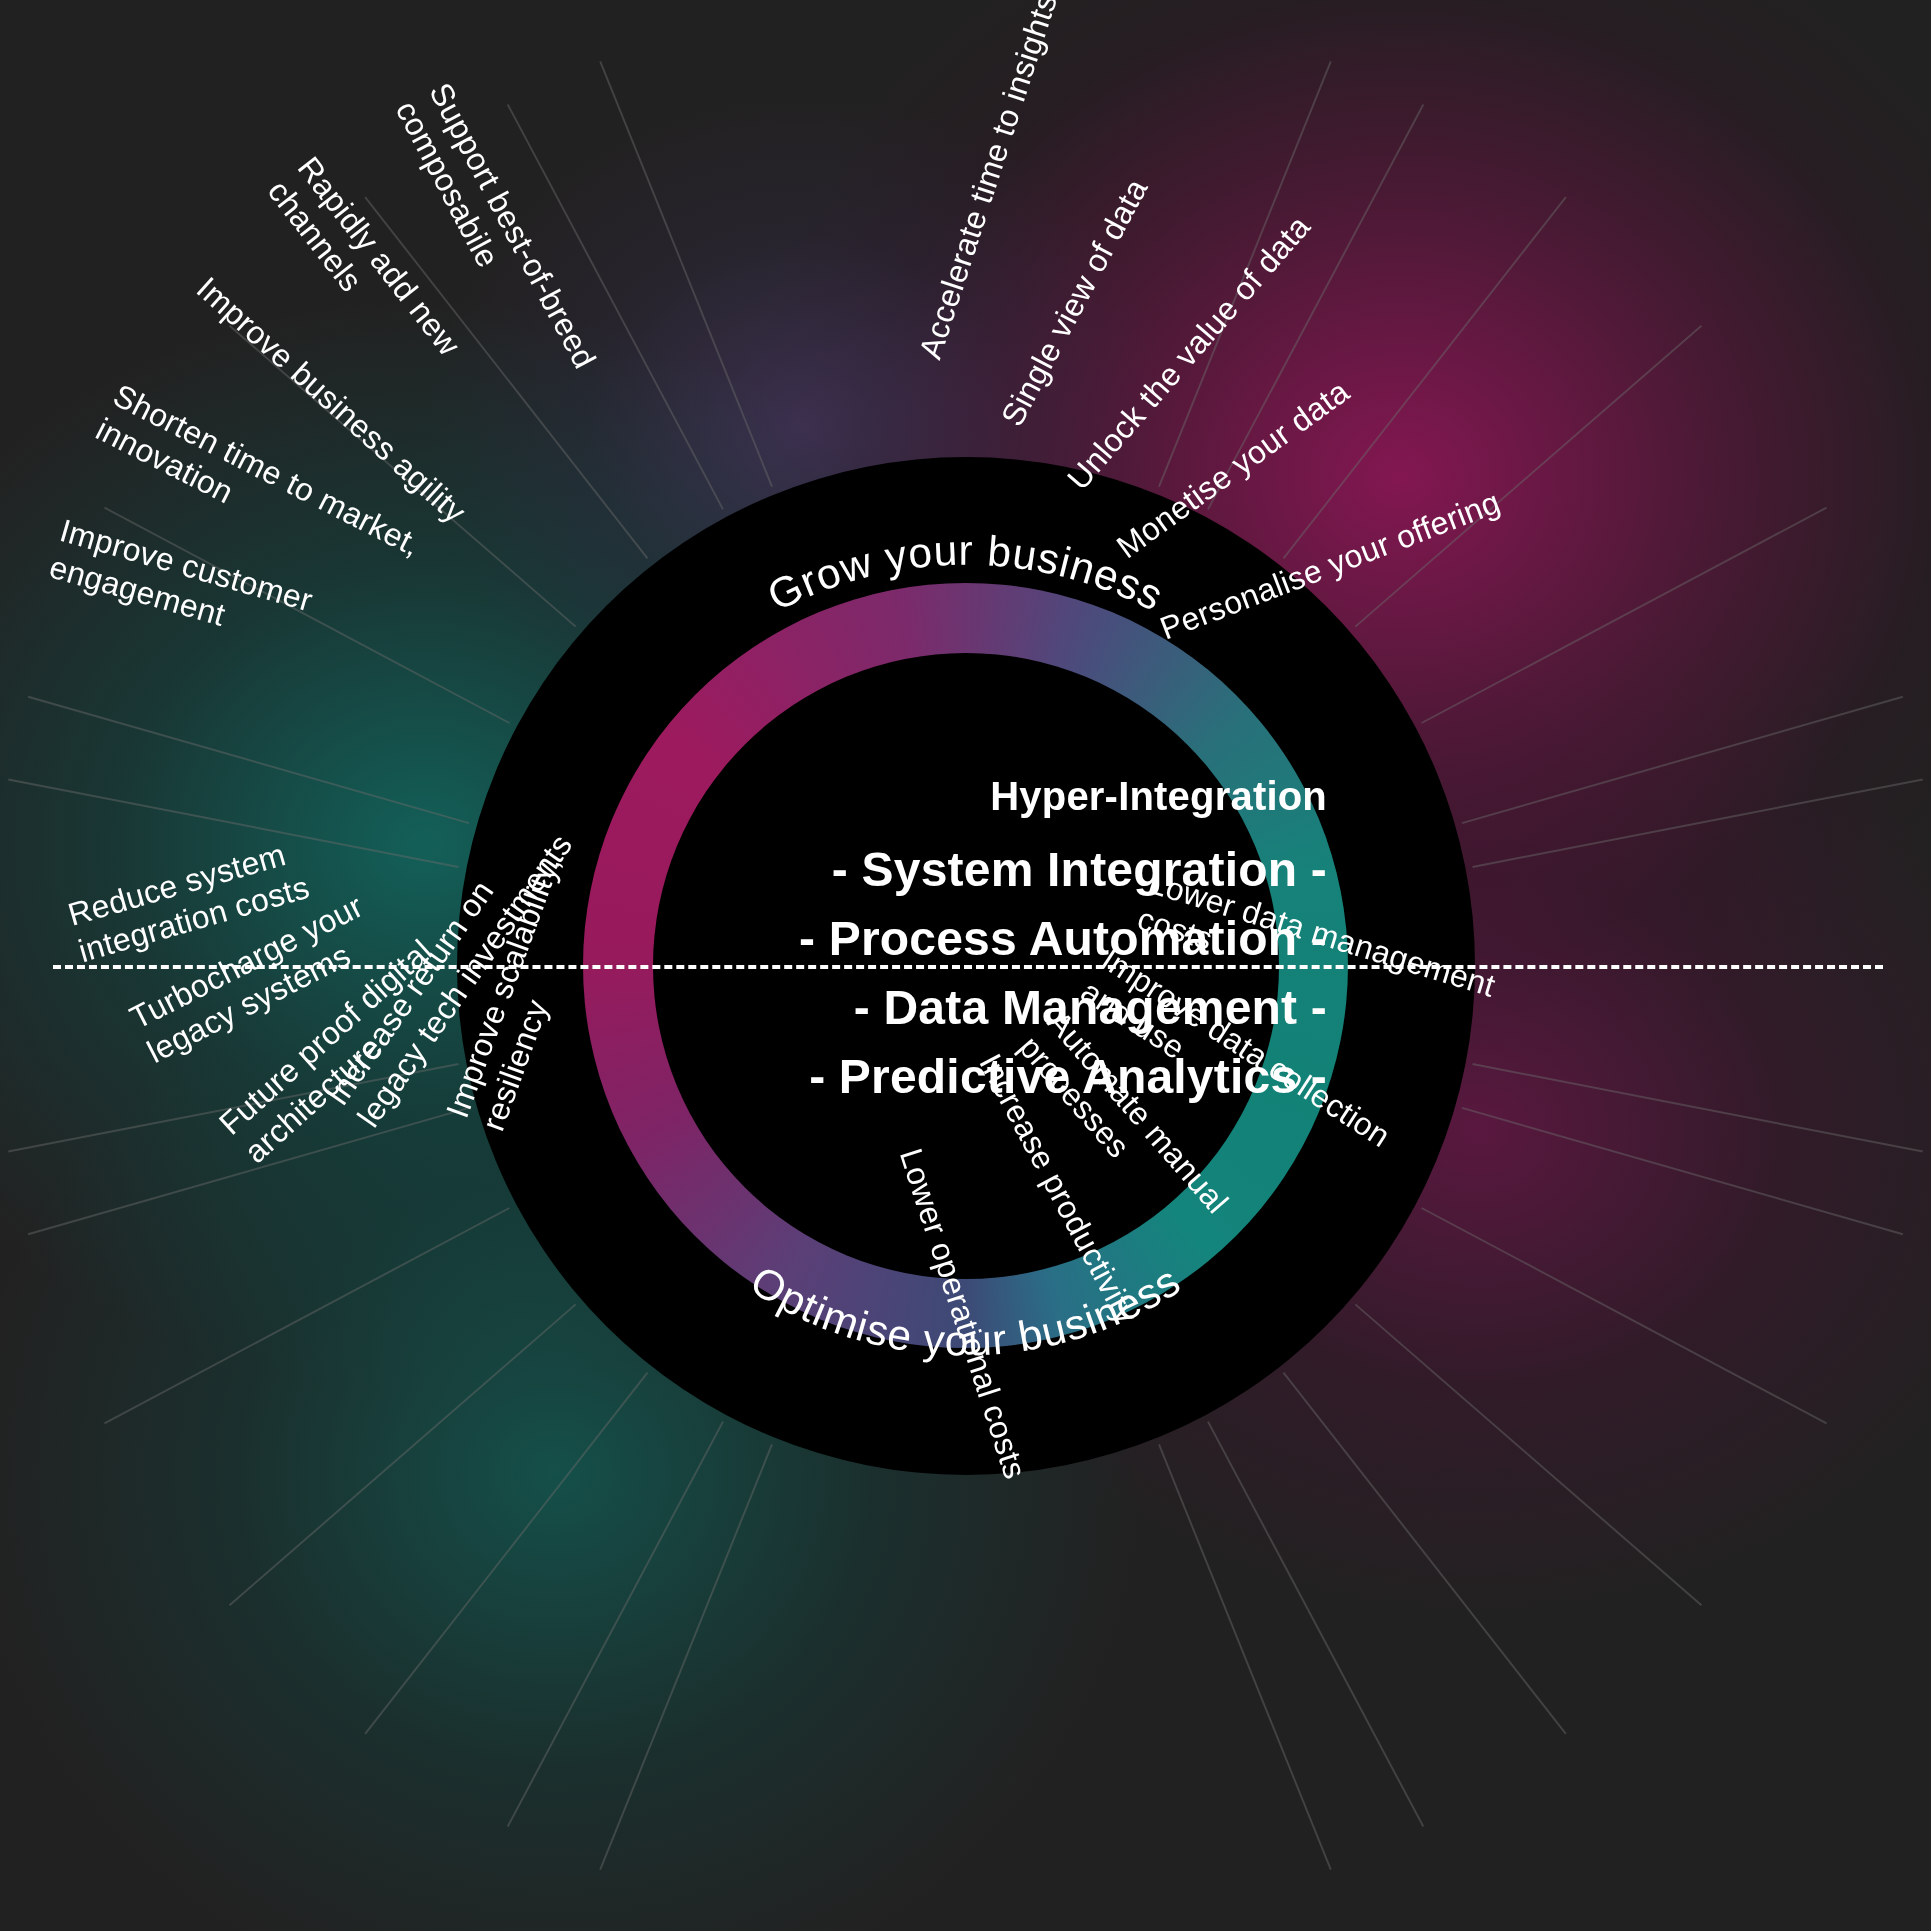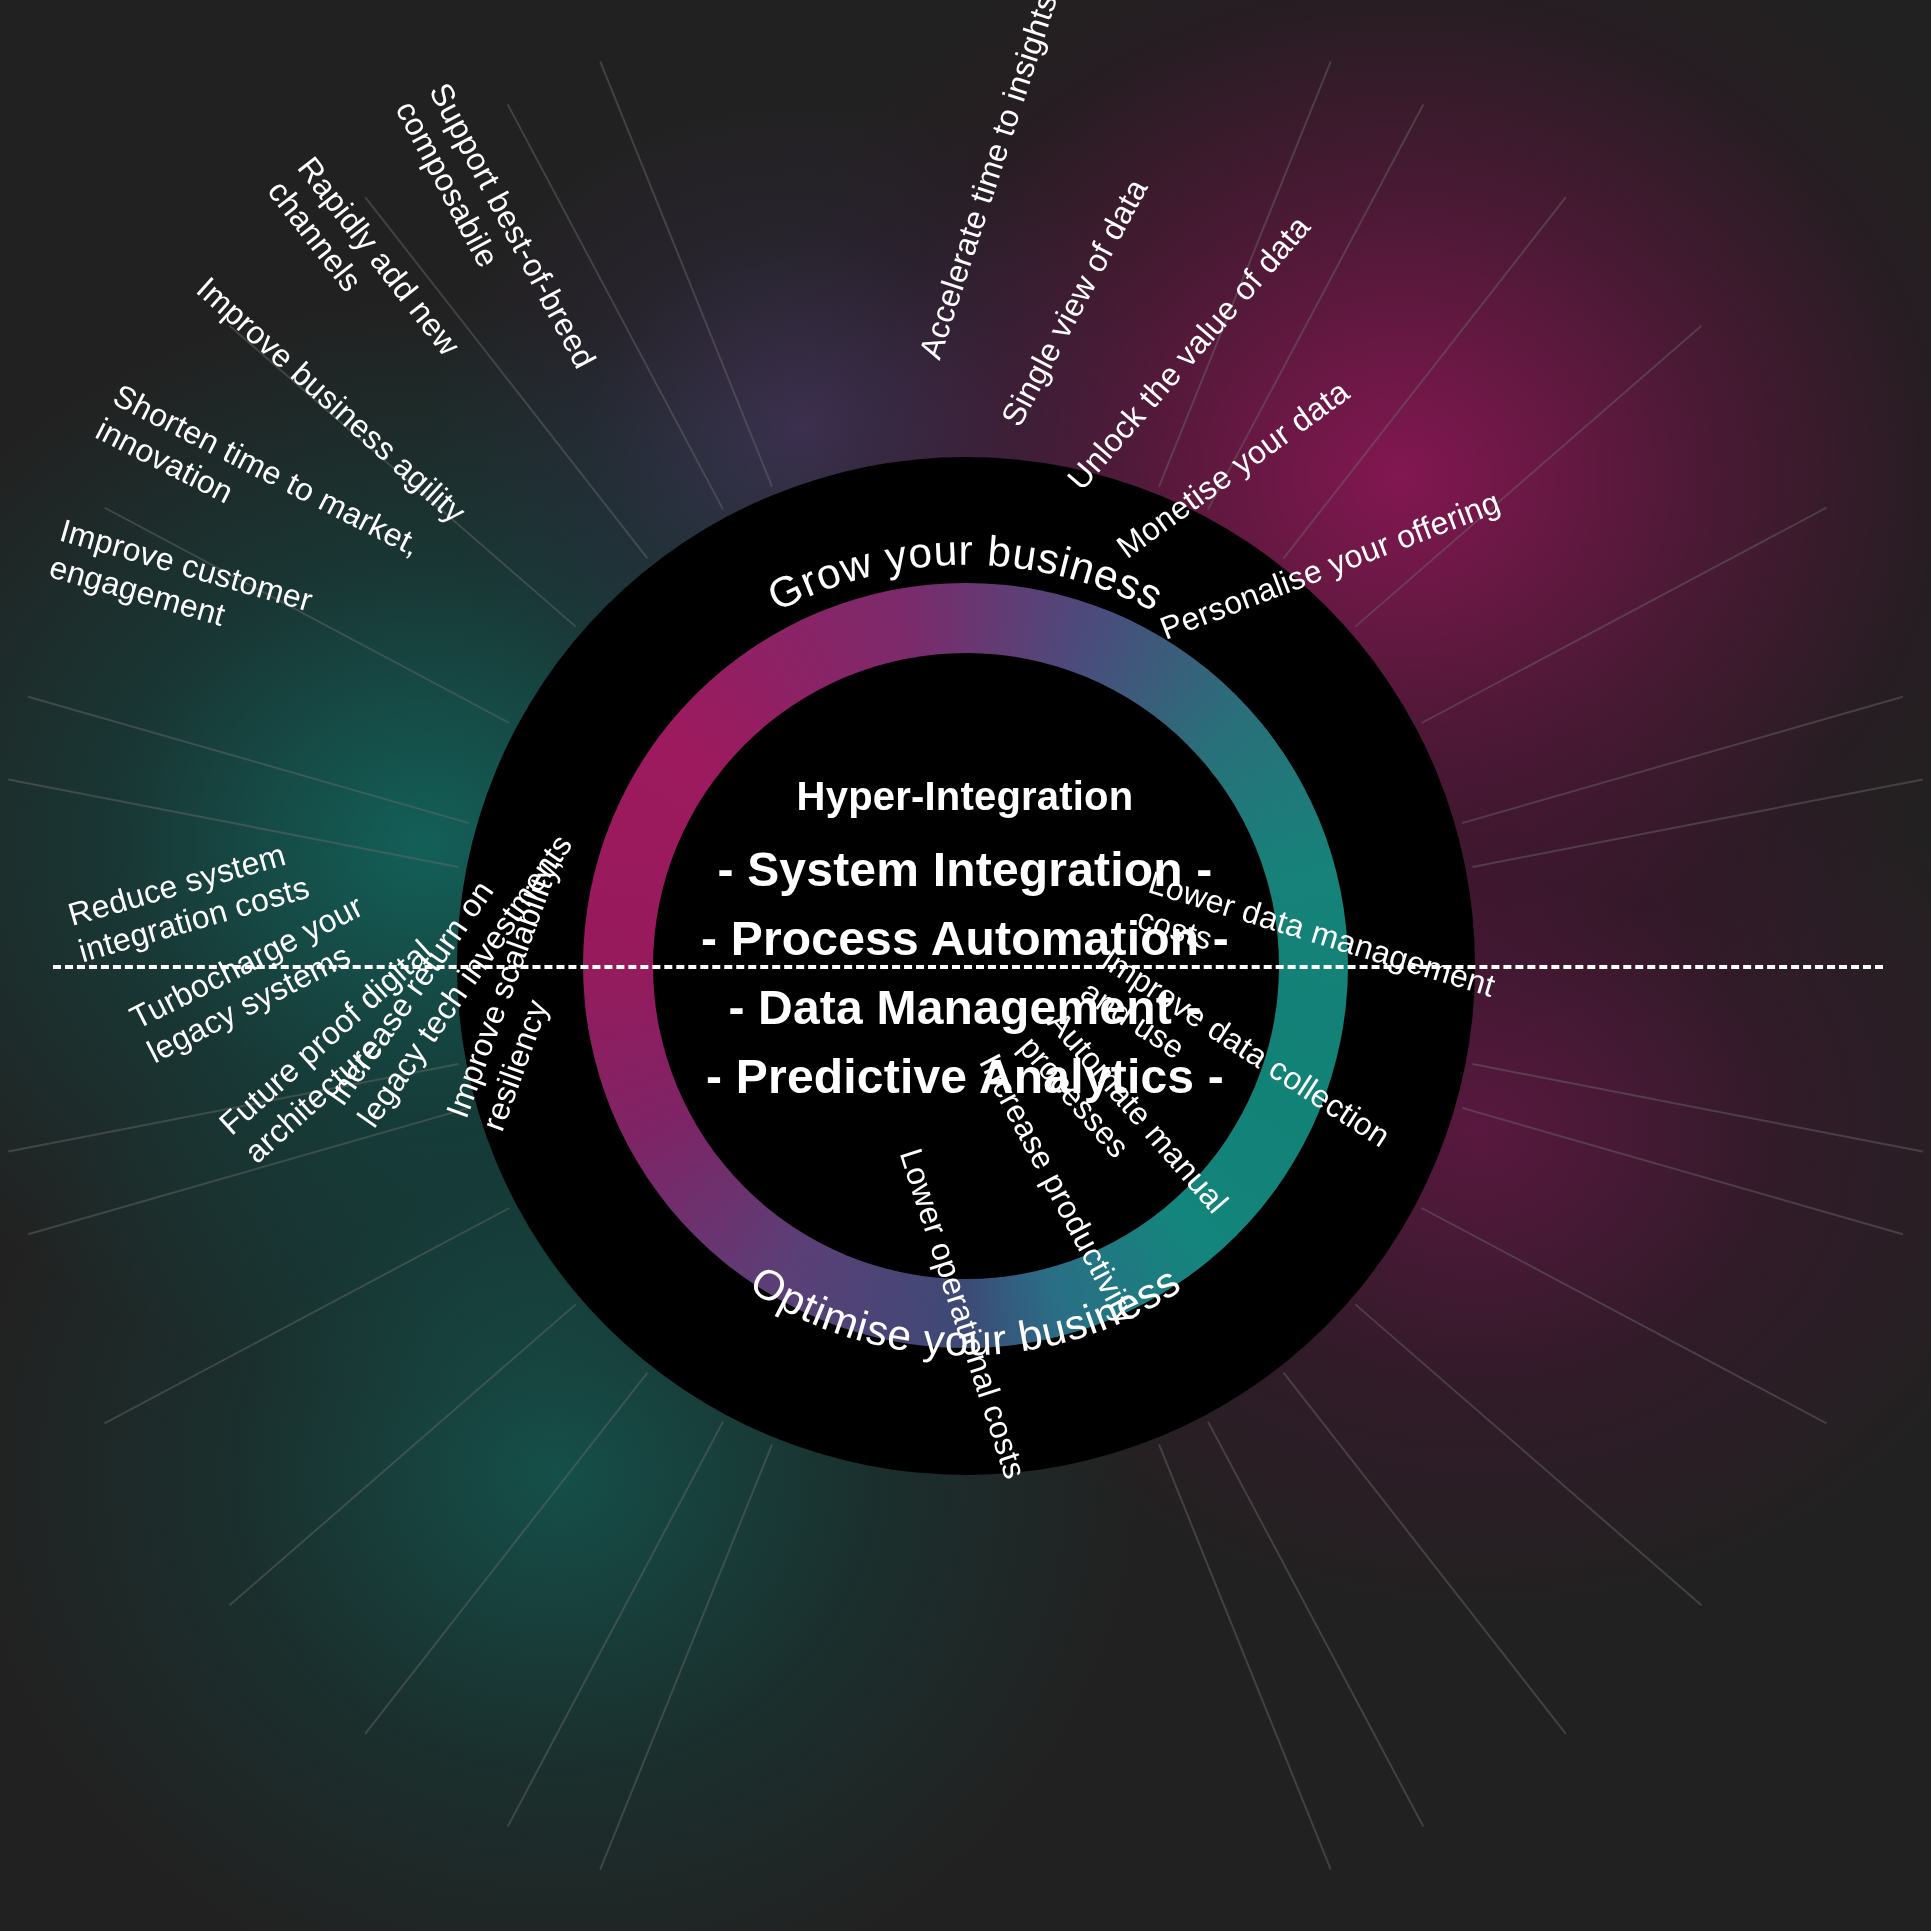--- a/index.html
+++ b/index.html
@@ -69,21 +69,21 @@
   
   #arc-labels{position:absolute;left:0;top:0;width:1931px;height:1931px;}
   .arc-text{
     fill:#ffffff;font-family:"Liberation Sans","DejaVu Sans",sans-serif;
     font-size:44px;letter-spacing:1px;
   }
 
   
   #centre{
     position:absolute;left:603px;top:772px;width:724px;
-    text-align:center;color:#ffffff;
+    text-align:right;color:#ffffff;
   }
   #centre-title{
     font-size:40px;font-weight:bold;line-height:1.22;letter-spacing:0.2px;
     margin:0 0 25px 0;
   }
   .cap-item{
     font-size:48px;line-height:1.0;margin:0 0 21px 0;font-weight:700;
     letter-spacing:0.2px;
   }
   .cap-item:last-child{margin-bottom:0;}

